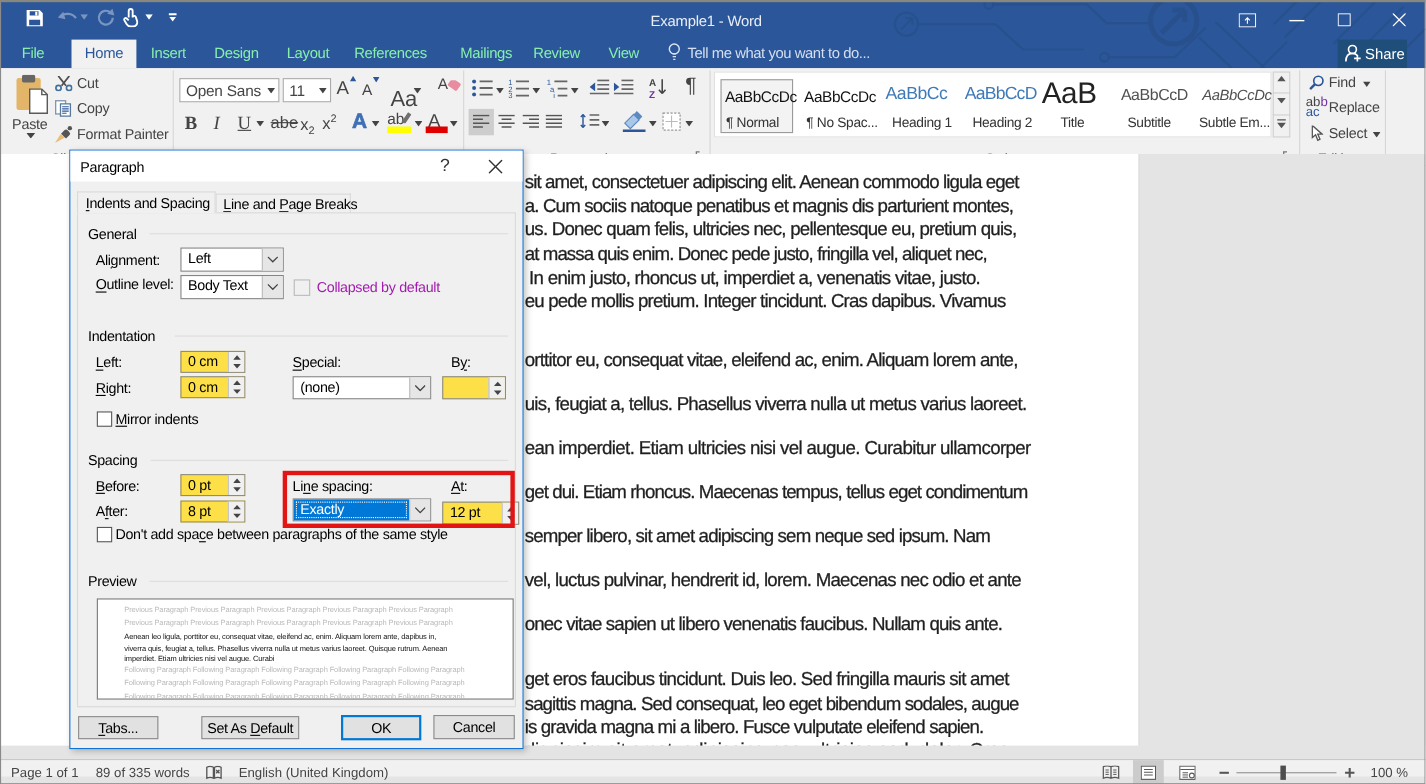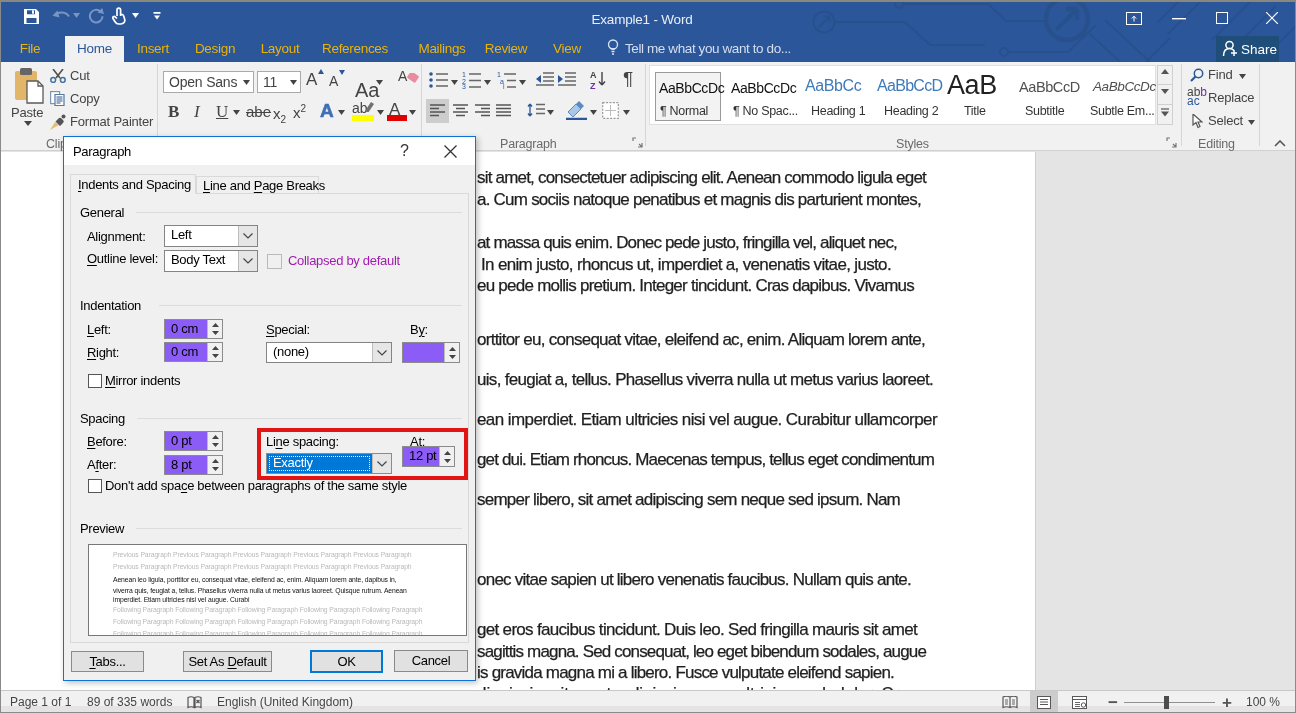--- a/index.html
+++ b/index.html
@@ -2,47 +2,47 @@
 <html><head>
 <meta charset="utf-8">
 <style>
   * { margin:0; padding:0; box-sizing:border-box; }
   html,body { width:1296px; height:713px; overflow:hidden; }
   body { font-family:"Liberation Sans", sans-serif; position:relative; background:#e4e4e4; }
   .ab { position:absolute; }
   
   #titlebar { left:0; top:0; width:1296px; height:62px; background:#2b579a; overflow:hidden; }
   .ttxt { color:#e9eef7; font-size:13.5px; letter-spacing:-0.2px; }
-  .tabtxt { color:#eab308; font-size:13.5px; letter-spacing:-0.3px; top:41px; transform:translateX(-50%); }
+  .tabtxt { color:#86efac; font-size:13.5px; letter-spacing:-0.3px; top:41px; transform:translateX(-50%); }
   #hometab { background:#f1f1f1; color:#2b579a; }
   
   #ribbon { left:0; top:62px; width:1296px; height:89px; background:#f1f1f1; border-bottom:1px solid #d2d0ce; }
   .rsep { width:1px; background:#d8d6d4; top:2px; height:82px; }
   .glabel { color:#6a6a6a; font-size:12.5px; letter-spacing:-0.2px; top:75px; }
   .rtxt { color:#444; font-size:13px; letter-spacing:-0.2px; }
   .combo { background:#fff; border:1px solid #abaaa9; }
   
-  #docarea { left:0; top:152px; width:1296px; height:538px; background:#e4e4e4; overflow:hidden; }
+  #docarea { left:0; top:140px; width:1296px; height:538px; background:#e4e4e4; overflow:hidden; }
   #page { left:0; top:0; width:1036px; height:538px; background:#fff; border-right:1px solid #cfcfcf; overflow:hidden; }
   .dl { position:absolute; white-space:nowrap; color:#1f1f1f; font-size:17px; -webkit-text-stroke:0.25px #1f1f1f; }
   
   #statusbar { left:0; top:690px; width:1296px; height:16px; background:#f1f1f1; border-top:1px solid #c8c8c8; }
   .stxt { color:#454545; font-size:12px; top:4px; }
   
   #dlg { left:63px; top:136px; width:413px; height:545px; background:#f0f0f0; border:1px solid #0f72d7; box-shadow:2px 2px 6px rgba(0,0,0,.25); }
   .dtxt { color:#000; font-size:13px; letter-spacing:-0.3px; white-space:nowrap; }
   .dgray { color:#a21caf; font-size:13px; letter-spacing:-0.3px; white-space:nowrap; }
   .groove { height:1px; background:#dcdcdc; }
   .cb { width:14px; height:14px; background:#fff; border:1px solid #555; }
   .btn { background:#e1e1e1; border:1px solid #8a8a8a; color:#000; font-size:13px; letter-spacing:-0.3px; text-align:center; }
   u { text-decoration:underline; text-underline-offset:2px; }
   .combo2 { background:#fff; border:1px solid #848484; display:flex; }
   .ctext { flex:1; font-size:13px; letter-spacing:-0.3px; color:#000; padding:1px 0 0 6px; white-space:nowrap; overflow:hidden; }
   .cbtn { width:19px; background:#e6e6e6; border-left:1px solid #bcbcbc; display:flex; align-items:center; justify-content:center; }
-  .spin2 { background:#8b5cf6; border:1px solid #8b8b8b; display:flex; }
+  .spin2 { background:#fde047; border:1px solid #8b8b8b; display:flex; }
   .stext { flex:1; font-size:13px; letter-spacing:-0.3px; color:#000; padding:1px 0 0 6px; white-space:nowrap; }
   .sarr { width:15px; background:#f0f0f0; border-left:1px solid #bcbcbc; display:flex; align-items:center; justify-content:center; }
   .pv { position:absolute; white-space:nowrap; font-size:6.8px; color:#111; letter-spacing:-0.1px; }
   .pvg { color:#b9b9b9; }
   .sg1 { font-size:14px; letter-spacing:-0.4px; color:#111; }
   .sg2 { font-size:12.5px; letter-spacing:-0.3px; color:#333; }
 </style>
 </head>
 <body>
 
@@ -356,28 +356,30 @@
   <div class="ab rsep" style="left:1259px"></div>
   <svg class="ab" style="left:1274px;top:78px;width:12px;height:7px" viewBox="0 0 12 7" fill="none" stroke="#555" stroke-width="1.6">
       <path d="M1 6 L6 1 L11 6"></path>
     </svg>
 </div>
 
 <div class="ab" id="docarea">
   <div class="ab" id="page">
     <div class="dl" style="left:477px;top:15.5px;letter-spacing:-0.8px" id="L1">sit amet, consectetuer adipiscing elit. Aenean commodo ligula eget</div>
     <div class="dl" style="left:477px;top:37.5px;letter-spacing:-0.77px" id="L2">a. Cum sociis natoque penatibus et magnis dis parturient montes,</div>
+    <div class="dl" style="left:477px;top:58.5px;letter-spacing:-0.705px" id="L3">us. Donec quam felis, ultricies nec, pellentesque eu, pretium quis,</div>
     <div class="dl" style="left:477px;top:80.5px;letter-spacing:-0.837px" id="L4">at massa quis enim. Donec pede justo, fringilla vel, aliquet nec,</div>
     <div class="dl" style="left:477px;top:123.5px;letter-spacing:-0.756px" id="L6">eu pede mollis pretium. Integer tincidunt. Cras dapibus. Vivamus</div>
     <div class="dl" style="left:481px;top:102.5px;letter-spacing:-0.662px" id="L5">In enim justo, rhoncus ut, imperdiet a, venenatis vitae, justo.</div>
     <div class="dl" style="left:477px;top:177.5px;letter-spacing:-0.735px" id="L8">orttitor eu, consequat vitae, eleifend ac, enim. Aliquam lorem ante,</div>
     <div class="dl" style="left:477px;top:217.5px;letter-spacing:-0.701px" id="L9">uis, feugiat a, tellus. Phasellus viverra nulla ut metus varius laoreet.</div>
     <div class="dl" style="left:477px;top:257.5px;letter-spacing:-0.586px" id="L10">ean imperdiet. Etiam ultricies nisi vel augue. Curabitur ullamcorper</div>
     <div class="dl" style="left:477px;top:297.5px;letter-spacing:-0.847px" id="L11">get dui. Etiam rhoncus. Maecenas tempus, tellus eget condimentum</div>
     <div class="dl" style="left:477px;top:337.5px;letter-spacing:-0.774px" id="L12">semper libero, sit amet adipiscing sem neque sed ipsum. Nam</div>
+    <div class="dl" style="left:477px;top:377.5px;letter-spacing:-0.705px" id="L13">vel, luctus pulvinar, hendrerit id, lorem. Maecenas nec odio et ante</div>
     <div class="dl" style="left:477px;top:417.5px;letter-spacing:-0.767px" id="L14">onec vitae sapien ut libero venenatis faucibus. Nullam quis ante.</div>
     <div class="dl" style="left:477px;top:467.5px;letter-spacing:-0.686px" id="L15">get eros faucibus tincidunt. Duis leo. Sed fringilla mauris sit amet</div>
     <div class="dl" style="left:477px;top:489.5px;letter-spacing:-0.839px" id="L16">sagittis magna. Sed consequat, leo eget bibendum sodales, augue</div>
     <div class="dl" style="left:477px;top:510.5px;letter-spacing:-0.788px" id="L17">is gravida magna mi a libero. Fusce vulputate eleifend sapien.</div>
     <div class="dl" style="left:477px;top:531.5px;letter-spacing:-0.051px" id="L18">dignissim sit amet, adipiscing nec, ultricies sed, dolor. Cras</div>
   </div>
 </div>
 
 <div class="ab" id="statusbar">
   <div class="ab stxt" style="left:10px">Page 1 of 1</div>
@@ -516,21 +518,21 @@
   <div class="ab dtxt" style="left:202px;top:297px">Li<u>n</u>e spacing:</div>
   <div class="ab combo2" style="left:202px;top:316px;width:126px;height:21px;border-color:#8b8b8b">
       <span class="ctext" style="background:#0078d7;color:#fff;outline:1px dotted #fff;outline-offset:-3px">Exactly</span>
       <span class="cbtn">
         <svg width="10" height="6" viewBox="0 0 10 6" fill="none" stroke="#444" stroke-width="1.2">
           <path d="M0.5 0.5 L5 5 L9.5 0.5"></path>
         </svg>
       </span>
     </div>
   <div class="ab dtxt" style="left:346px;top:297px"><u>A</u>t:</div>
-  <div class="ab spin2" style="left:338px;top:309px;width:53px;height:21px">
+  <div class="ab spin2" style="left:338px;top:319px;width:70px;height:21px">
       <span class="stext">12 pt</span>
       <span class="sarr">
         <svg width="7" height="14" viewBox="0 0 7 14">
           <path fill="#444" d="M0 5 h7 L3.5 1 z"></path>
           <path fill="#444" d="M0 9 h7 L3.5 13 z"></path>
         </svg>
       </span>
     </div>
 
   <div class="ab" style="left:193px;top:291px;width:211px;height:52px;border:4px solid #e21414"></div>

